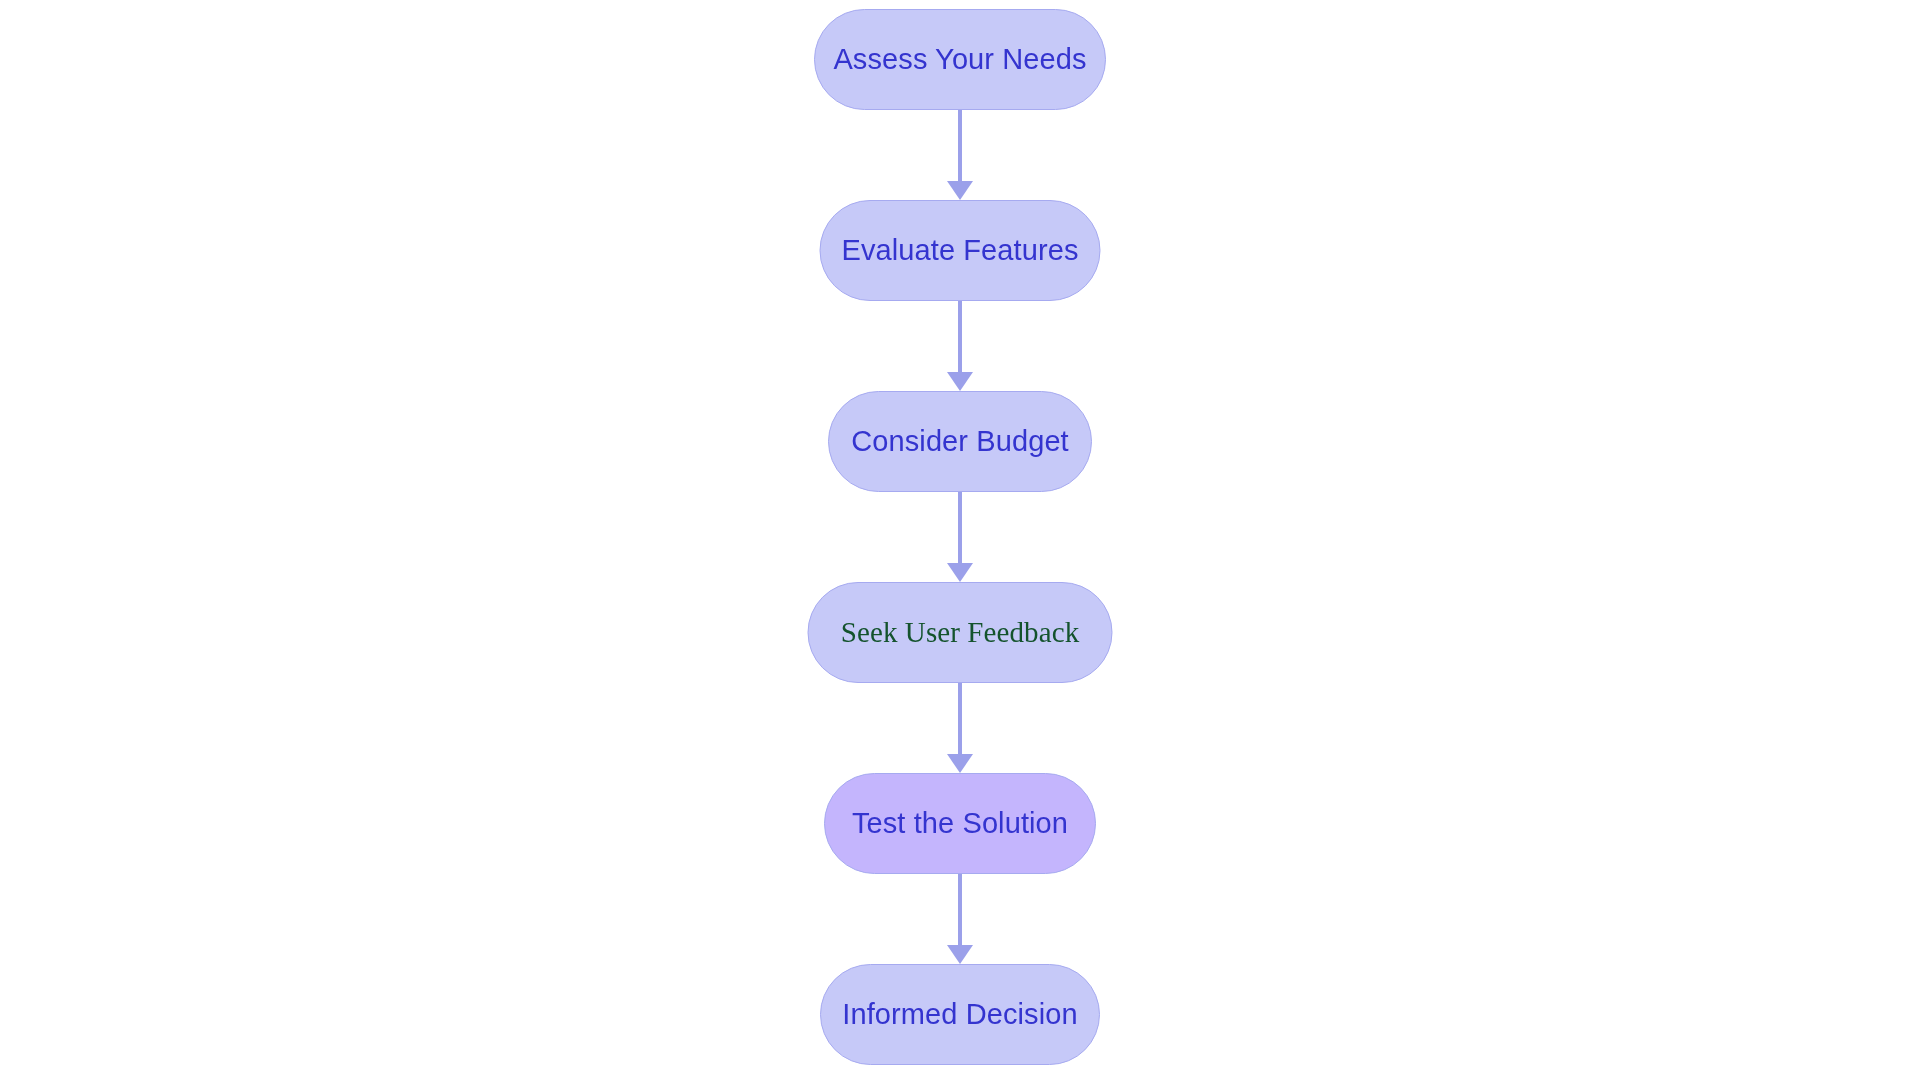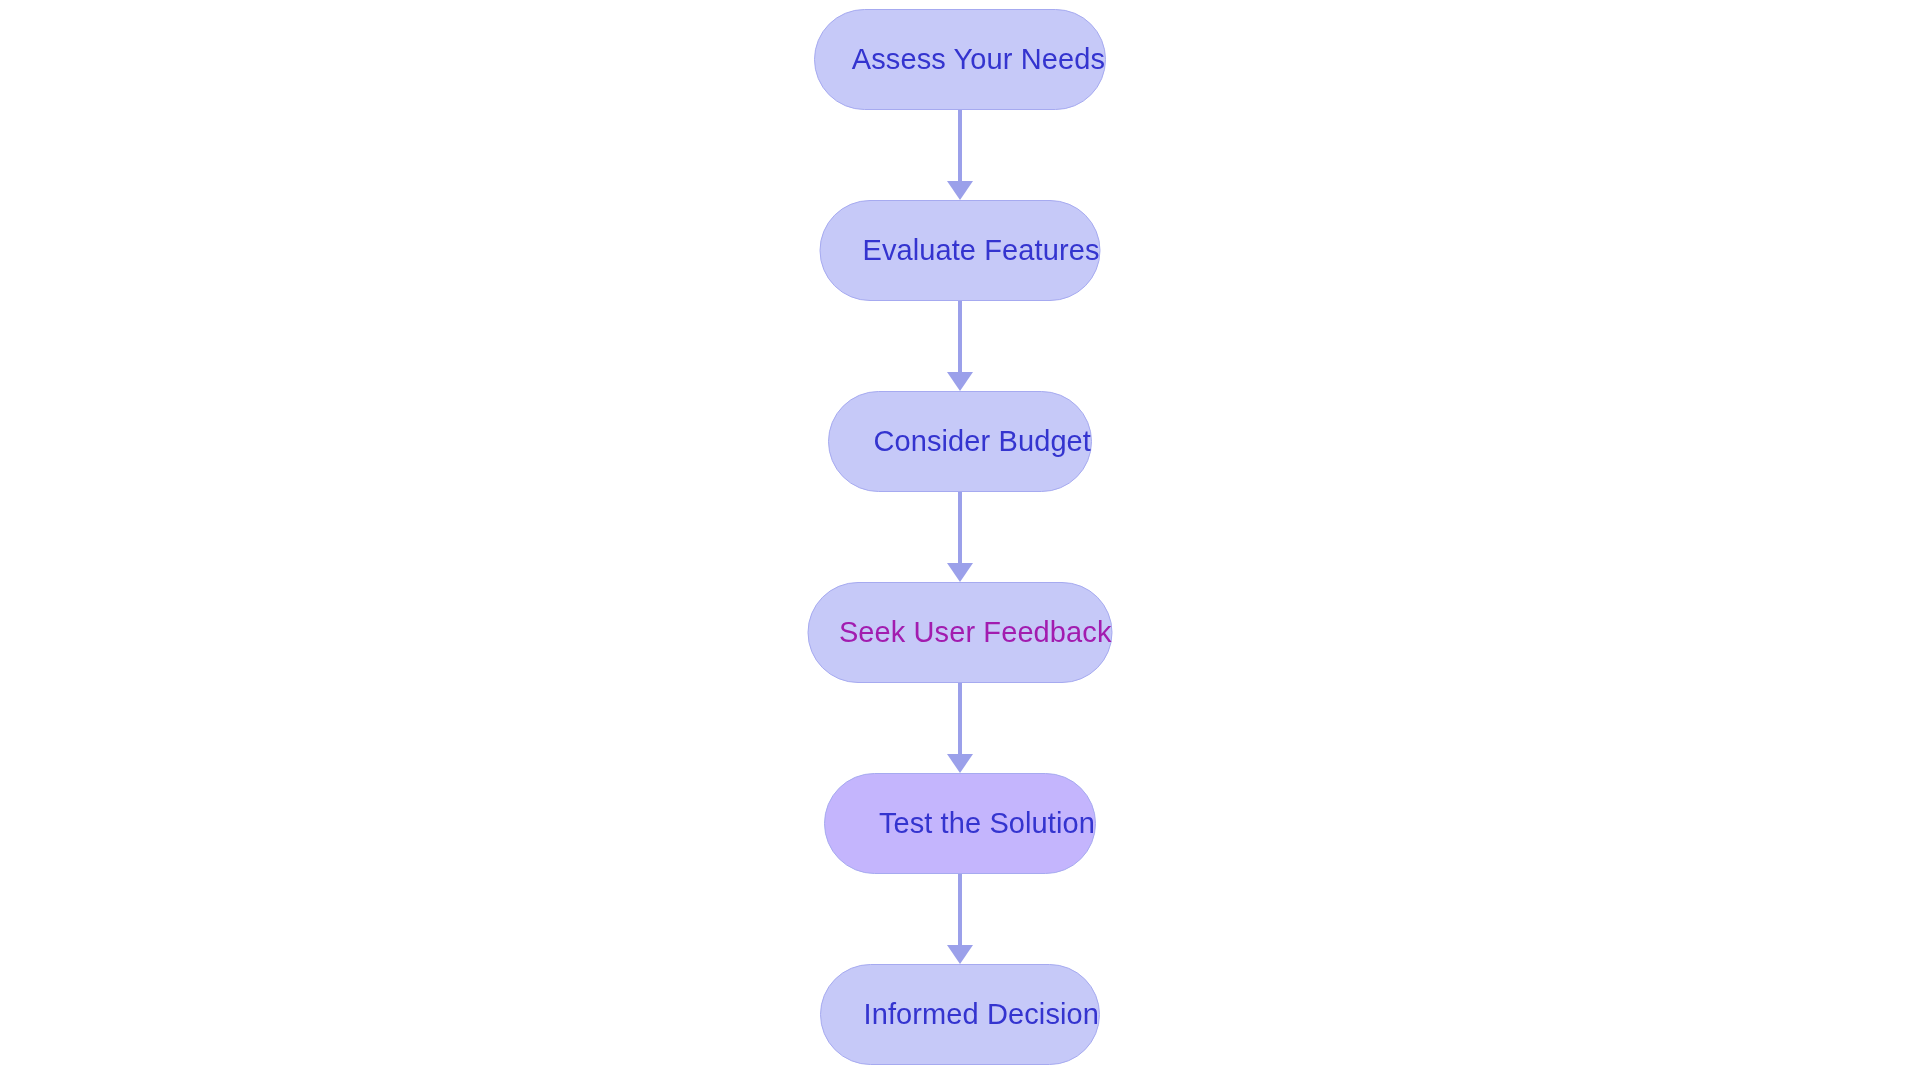--- a/index.html
+++ b/index.html
@@ -22,21 +22,21 @@
   }
 
   
   .flow-node {
     position: absolute;
     left: 50%;
     transform: translateX(-50%);
     box-sizing: border-box;
     display: flex;
     align-items: center;
-    justify-content: flex-end;
+    justify-content: center;
     background: #c6c9f8;
     border: 1.6px solid #a6aaf0;
     border-radius: 9999px;
     height: 101px;
     white-space: nowrap;
   }
   .flow-node .node-label {
     color: #3434cf;
     font-family: "Liberation Sans", sans-serif;
     font-size: 29px;
@@ -84,21 +84,21 @@
 
   <div class="flow-node" style="top: 391px; width: 264px; background: rgb(198, 201, 248); border-color: rgb(166, 170, 240);">
     <span class="node-label" style="color: rgb(52, 52, 207);">Consider Budget</span>
   </div>
 
   <div class="flow-node" style="top: 200px; width: 281px; background: rgb(198, 201, 248); border-color: rgb(166, 170, 240);">
     <span class="node-label" style="color: rgb(52, 52, 207);">Evaluate Features</span>
   </div>
 
   <div class="flow-node" style="top: 582px; width: 305px; background: rgb(198, 201, 248); border-color: rgb(166, 170, 240);">
-    <span class="node-label" style="color: #a21caf;">Seek User Feedback</span>
+    <span class="node-label" style="color: #14532d; font-family: Liberation Serif, serif;">Seek User Feedback</span>
   </div>
 
   <div class="flow-node" style="top: 773px; width: 272px; background: #c4b5fd; border-color: rgb(166, 170, 240);">
     <span class="node-label" style="color: rgb(52, 52, 207);">Test the Solution</span>
   </div>
 
   <div class="flow-node" style="top: 964px; width: 280px; background: rgb(198, 201, 248); border-color: rgb(166, 170, 240);">
     <span class="node-label" style="color: rgb(52, 52, 207);">Informed Decision</span>
   </div>
 

